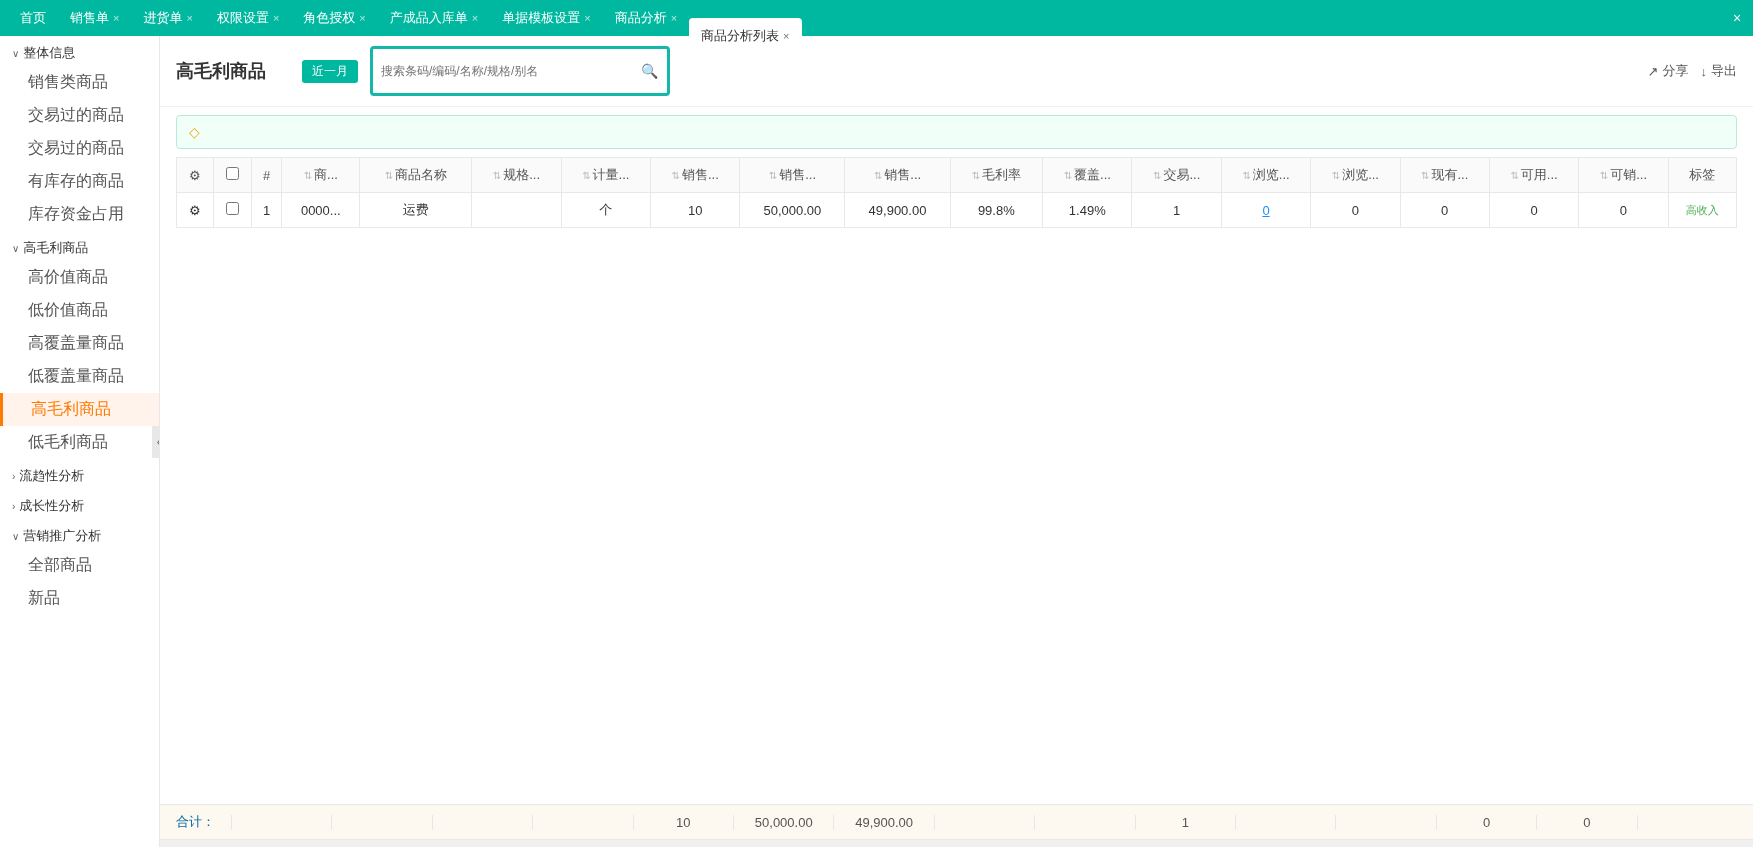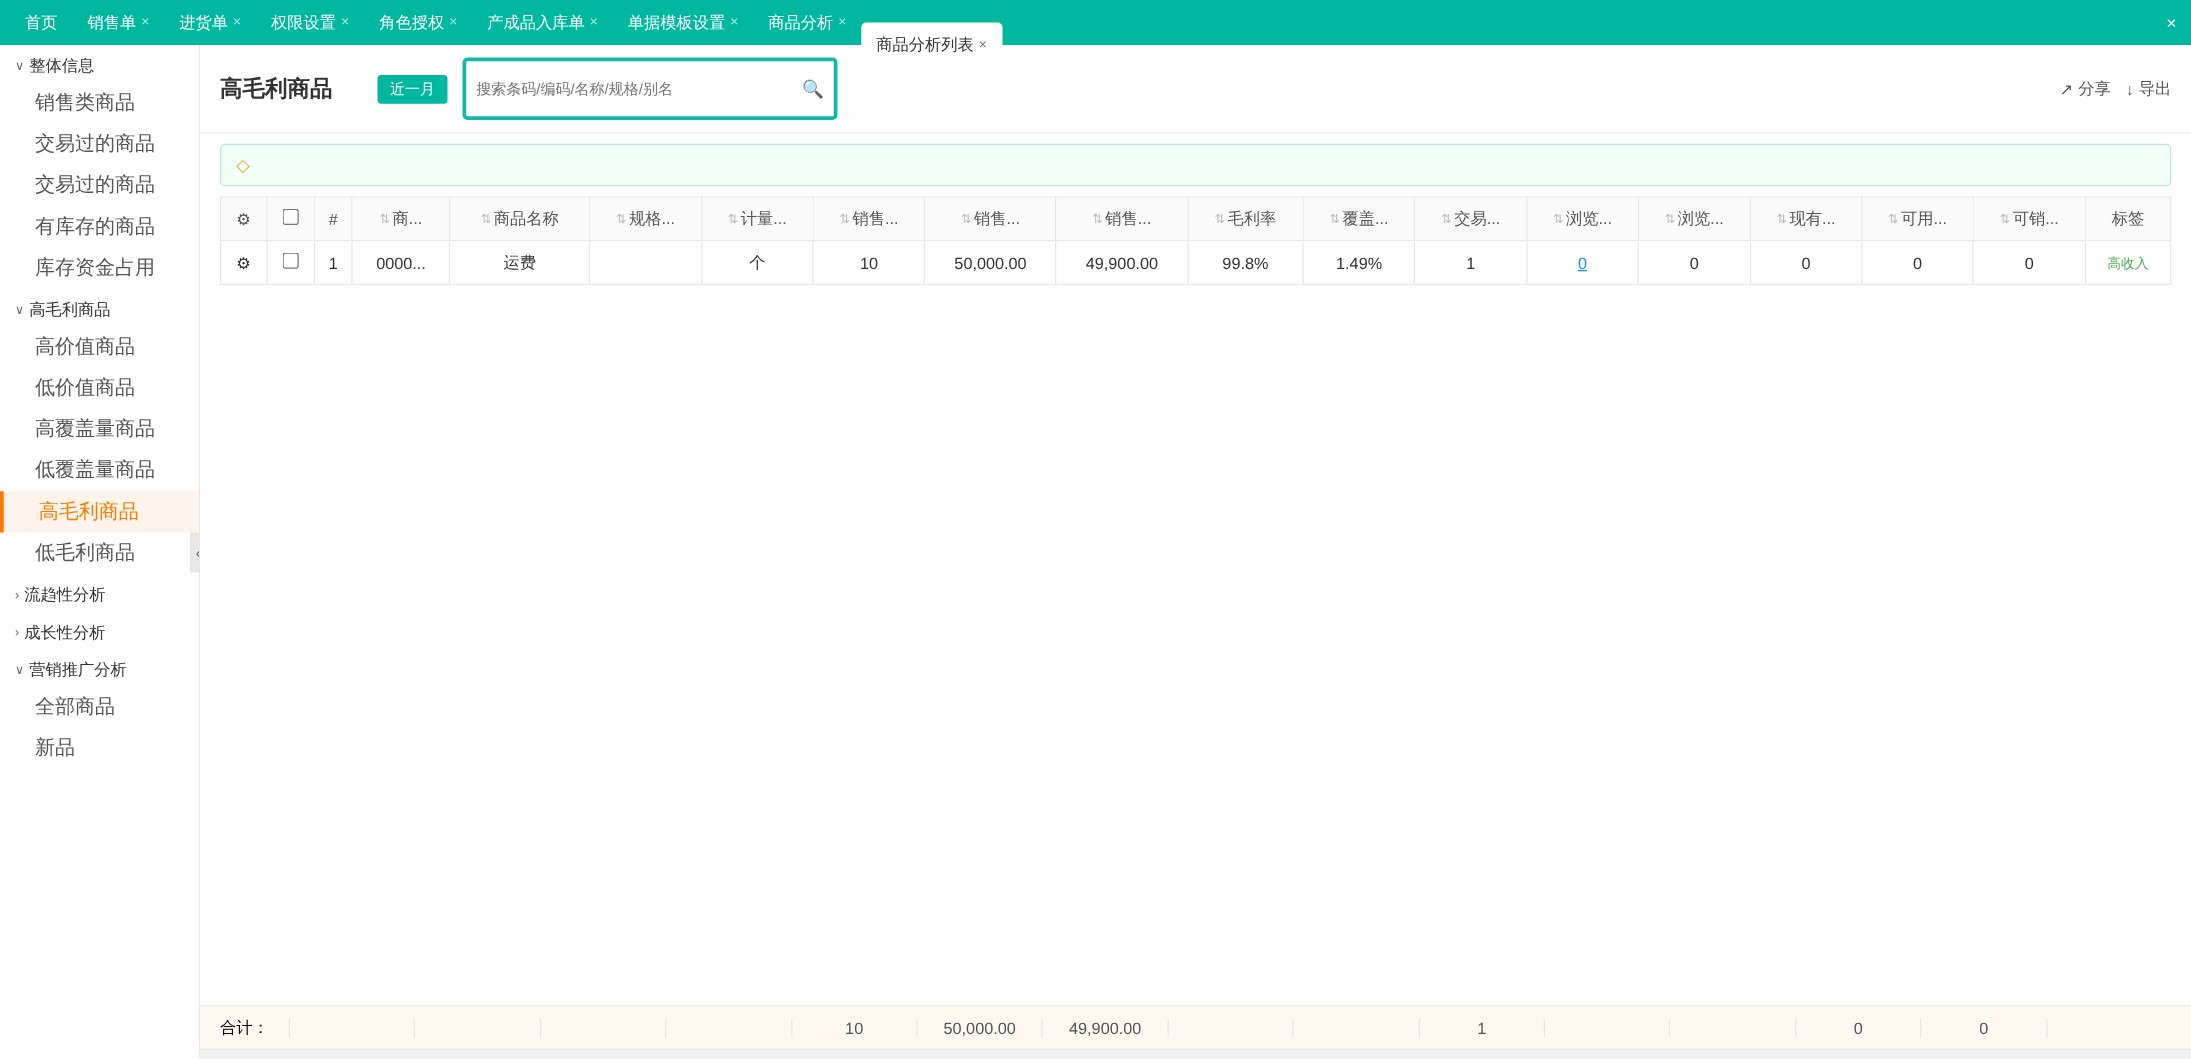--- a/index.html
+++ b/index.html
@@ -233,21 +233,21 @@
       border-top: 1px solid #e8e8e8;
       background: #fdf8f0;
       padding: 8px 16px;
       display: flex;
       align-items: center;
       font-size: 13px;
       color: #555;
       flex-shrink: 0;
     }
     .footer-bar .footer-label {
-      color: #000000;
+      color: #0369a1;
       margin-right: 16px;
     }
     .footer-cells {
       display: flex;
       flex: 1;
       gap: 0;
     }
     .footer-cell {
       flex: 1;
       text-align: center;

